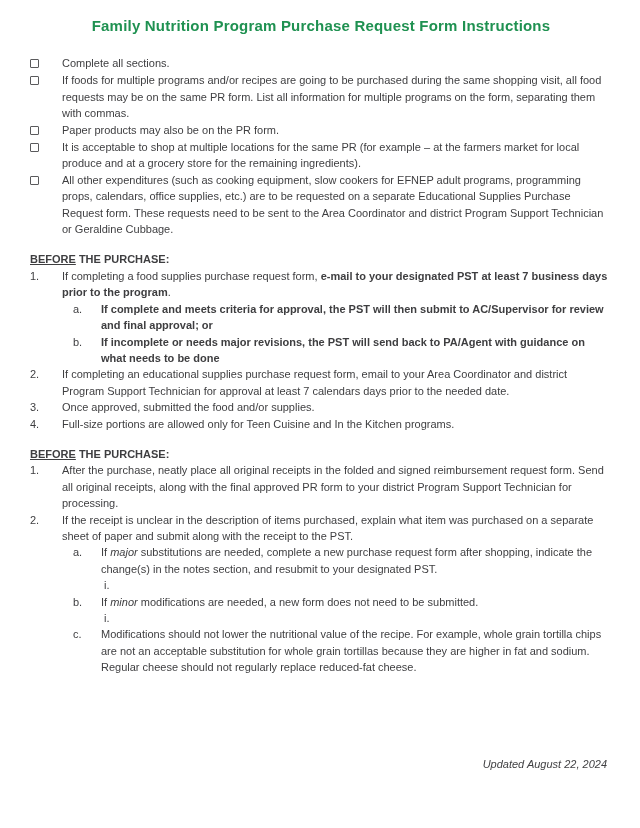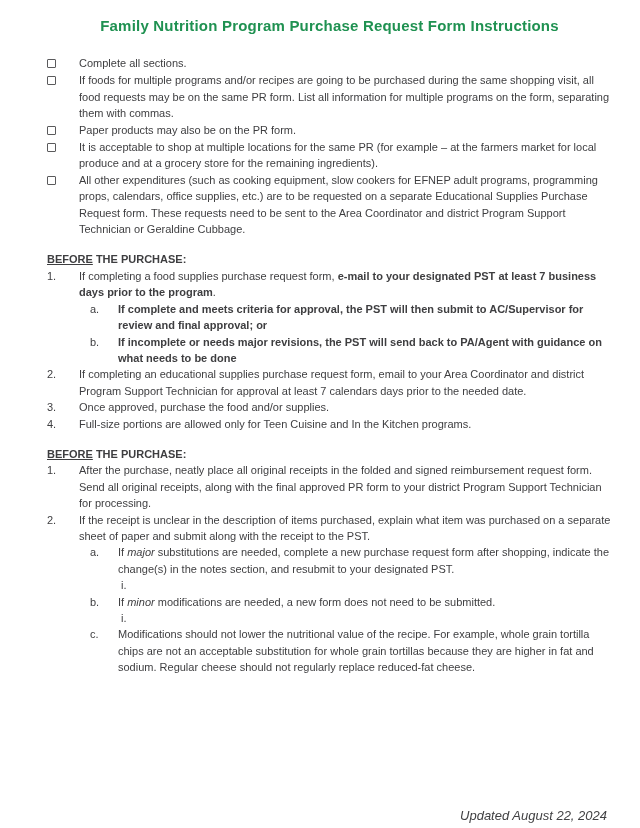--- a/index.html
+++ b/index.html
@@ -8,21 +8,21 @@
     font-family: "Liberation Sans", sans-serif;
     color: #3e3e40;
     font-size: 11px;
     line-height: 16.4px;
     overflow: hidden;
   }
   .page {
     position: relative;
     width: 640px; height: 828px;
     box-sizing: border-box;
-    padding: 14px 28px 0 47px;
+    padding: 14px 28px 0 30px;
   }
   .title {
     margin: 2px 0 20px 0;
     text-align: center;
     font-size: 15px;
     line-height: 19px;
     font-weight: bold;
     letter-spacing: 0.2px;
   }
   .row { display: flex; align-items: flex-start; gap: 14px; }
@@ -42,24 +42,24 @@
   .heading {
     font-weight: bold;
     font-size: 11px;
     margin-top: 14px;
   }
   .heading .u { text-decoration: underline; }
   .b { font-weight: bold; }
   .i { font-style: italic; }
   .footer {
     position: absolute;
-    top: 808px;
+    top: 756px;
     right: 33px;
     font-style: italic;
-    font-size: 13px;
+    font-size: 11px;
     color: #414143;
   }
 </style>
 </head>
 <body style="color: rgb(62, 62, 64);">
 
 <div class="page">
   <div class="title" id="title" style="color: rgb(31, 145, 81);">Family Nutrition Program Purchase Request Form Instructions</div>
   <div id="checklist">
       <div class="row">
@@ -96,21 +96,21 @@
       <div class="row lvl1">
         <span class="marker">b.</span>
         <div class="txt"><span class="b">If incomplete or needs major revisions, the PST will send back to PA/Agent with guidance on what needs to be done</span></div>
       </div>
       <div class="row">
         <span class="marker">2.</span>
         <div class="txt"><span>If completing an educational supplies purchase request form, email to your Area Coordinator and district Program Support Technician for approval at least 7 calendars days prior to the needed date.</span></div>
       </div>
       <div class="row">
         <span class="marker">3.</span>
-        <div class="txt"><span>Once approved, purchase the food and/or supplies.</span></div>
+        <div class="txt"><span>Once approved, submitted the food and/or supplies.</span></div>
       </div>
       <div class="row">
         <span class="marker">4.</span>
         <div class="txt"><span>Full-size portions are allowed only for Teen Cuisine and In the Kitchen programs.</span></div>
       </div>
       <div class="heading"><span class="u">BEFORE</span><span> THE PURCHASE:</span></div>
       <div class="row">
         <span class="marker">1.</span>
         <div class="txt"><span>After the purchase, neatly place all original receipts in the folded and signed reimbursement request form. Send all original receipts, along with the final approved PR form to your district Program Support Technician for processing.</span></div>
       </div>

